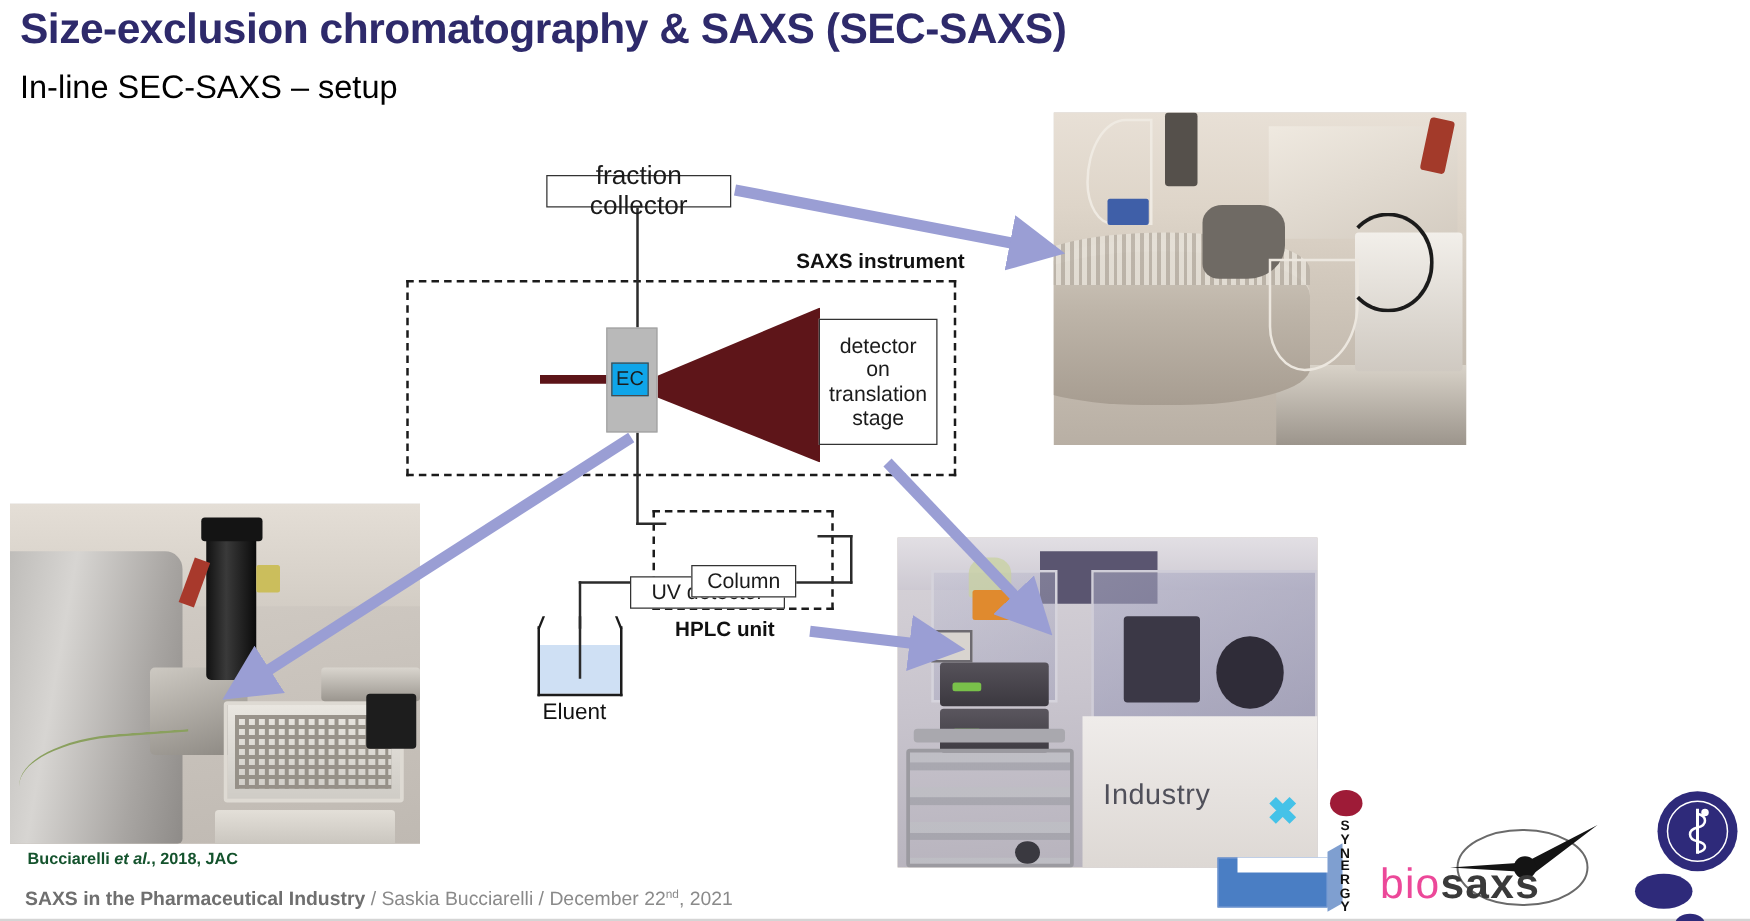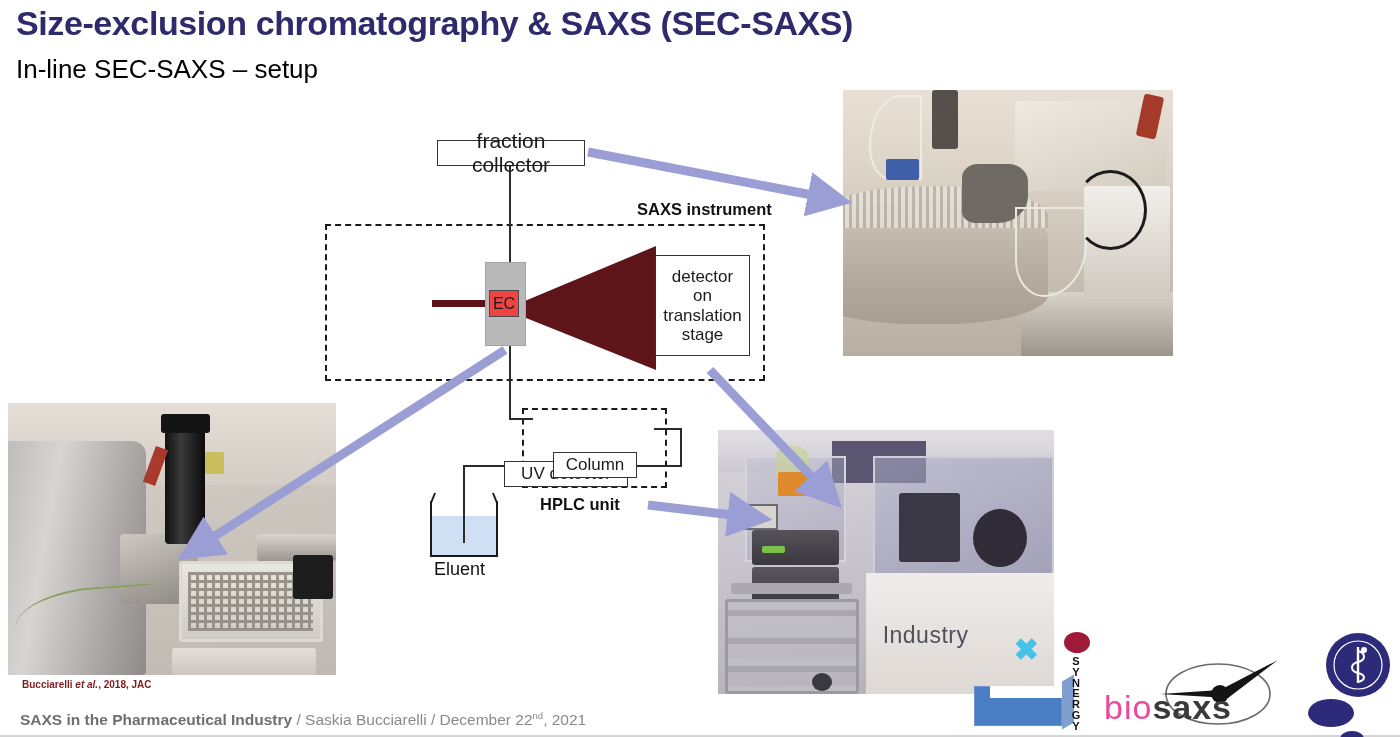--- a/index.html
+++ b/index.html
@@ -264,21 +264,21 @@
   #label-saxs-instrument { left:597px; top:200px;margin-left:40px; }
   #label-hplc-unit       { left:540px; top:495px; }
   #label-eluent          { left:434px; top:559px; font-weight:normal; font-size:18px; }
 
   #ec-block {
     position:absolute; left:485px; top:262px; width:41px; height:84px;
     background:#b9b9b9; border:1px solid #a3a3a3;
   }
   #ec-inner {
     position:absolute; left:489px; top:290px; width:30px; height:27px;
-    background:#ef4444; border:1.5px solid #4a4a4a;
+    background:#0ea5e9; border:1.5px solid #4a4a4a;
     display:flex; align-items:center; justify-content:center;
     font-size:16px; color:#1b1b1b;
   }
   #beam {
     position:absolute; left:432px; top:300px; width:56px; height:7px;
     background:#5c1418;
   }
   #cone {
     position:absolute; left:526px; top:246px; width:130px; height:124px;
     background:#5e1519;
@@ -316,21 +316,21 @@
     position:absolute; left:463px; top:493px; width:2.4px; height:50px;
     background:#2b2b2b;
   }
 
   
   #arrows { position:absolute; left:0; top:0; width:1400px; height:737px; pointer-events:none; }
 
   
   #citation {
     position:absolute; left:22px; top:679px;
-    font-size:10px; font-weight:bold; color:#7f1d1d;
+    font-size:13px; font-weight:bold; color:#14532d;
   }
   #citation i { font-style:italic; }
   #footer-line {
     position:absolute; left:20px; top:710px;
     font-size:15.5px; color:#8a8a8a; white-space:nowrap;
   }
   #footer-line b { color:#6f6f6f; font-weight:bold; }
   #footer-line sup { font-size:9.5px; vertical-align:super; }
 
   

